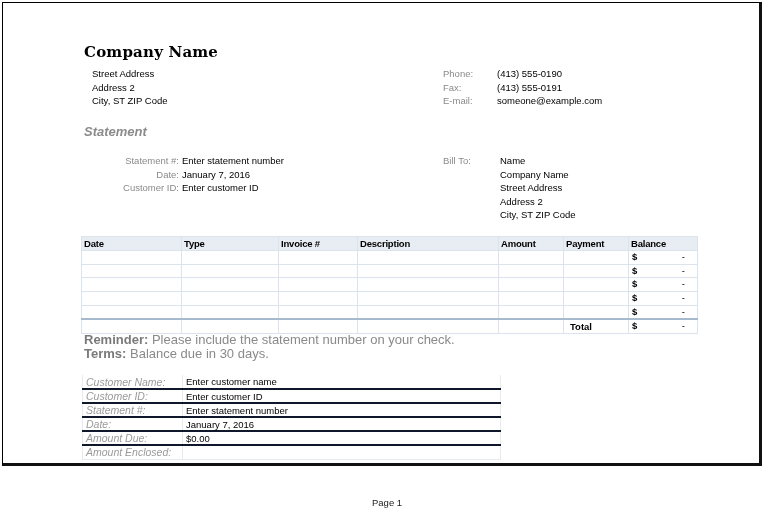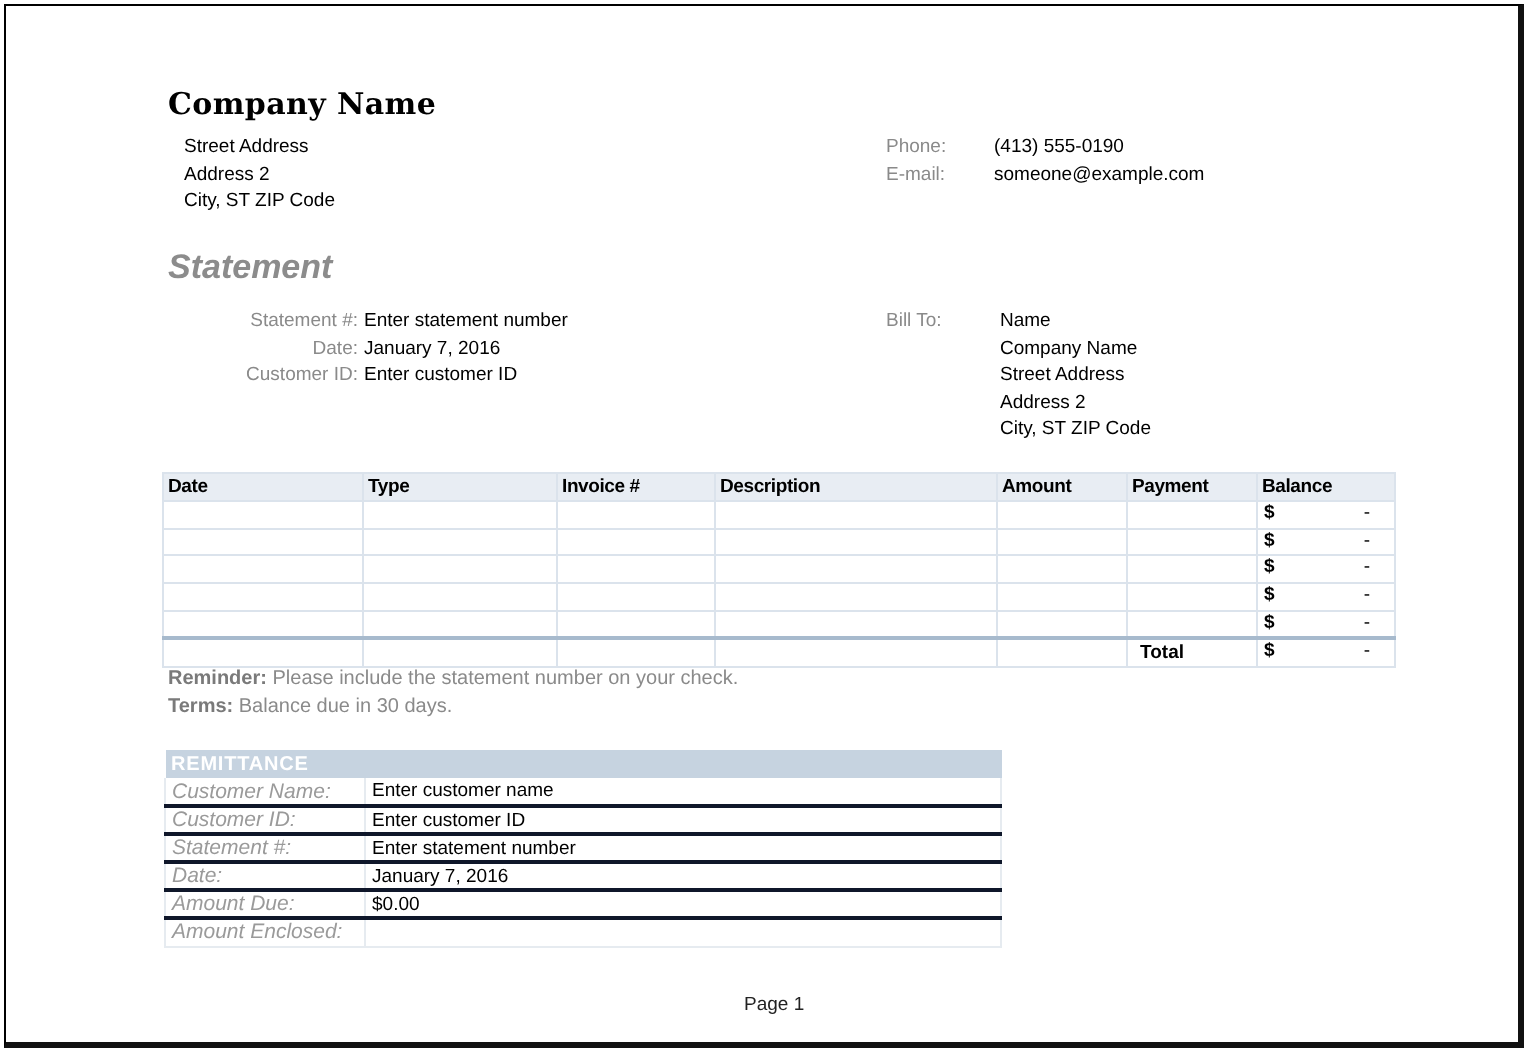--- a/index.html
+++ b/index.html
@@ -1,33 +1,33 @@
 <!DOCTYPE html>
 <html><head>
   <meta charset="utf-8">
   <style>
     * { box-sizing: border-box; margin: 0; padding: 0; }
     html, body { width: 768px; height: 529px; background: #ffffff; overflow: hidden; }
     body { font-family: "Liberation Sans", sans-serif; font-size: 9.5px; color: #000; position: relative; }
     .page {
-      position: absolute; left: 2px; top: 2px; width: 760px; height: 522px;
+      position: absolute; left: 2px; top: 2px; width: 760px; height: 464px;
       border-left: 1px solid #000; border-top: 1px solid #000;
       border-right: 3px solid #111; border-bottom: 3px solid #111;
       background: #fff;
     }
     .abs { position: absolute; white-space: nowrap; }
     .company-name {
       left: 81px; top: 40px; font-family: "DejaVu Serif", serif; font-weight: bold; font-size: 15px; letter-spacing: 0.2px;
     }
     .addr-line { left: 89px; font-size: 9.5px; line-height: 13.5px; }
     .contact { left: 440px; width: 200px; }
     .contact-row { height: 13.5px; line-height: 13.5px; display: flex; }
     .contact-label { width: 54px; color: #8a8a8a; padding-right: 3px; }
     .statement-title {
-      left: 81px; top: 121px; font-size: 17px; font-weight: bold; font-style: italic; color: #8c8c8c;
+      left: 81px; top: 121px; font-size: 13px; font-weight: bold; font-style: italic; color: #8c8c8c;
     }
     .info-block { left: 100px; top: 151px; }
     .info-row { display: flex; height: 13.5px; line-height: 13.5px; }
     .info-label { width: 79px; text-align: right; color: #8a8a8a; padding-right: 3px; }
     .billto { left: 440px; top: 151px; }
     .billto-row { display: flex; height: 13.5px; line-height: 13.5px; }
     .billto-label { width: 57px; text-align: left; color: #8a8a8a; padding-right: 2px; }
 
     table.stmt {
       position: absolute; left: 78px; top: 233px; border-collapse: collapse; table-layout: fixed;
@@ -37,21 +37,21 @@
       border: 1px solid #dbe3ec; height: 13.8px; font-size: 9.5px; padding: 0 2px; text-align: left;
     }
     table.stmt th { background: #e8edf3; font-weight: bold; font-size: 9.5px; letter-spacing: -0.2px; }
     table.stmt tr.last-data td { border-bottom: 2px solid #a7bacd; }
     table.stmt td.bal { position: relative; font-weight: bold; }
     table.stmt td.bal .cur { position: absolute; left: 3px; top: 0; }
     table.stmt td.bal .val { position: absolute; right: 12px; top: 0; font-weight: normal; }
     table.stmt tr.total-row td { font-weight: bold; }
     table.stmt tr.total-row td.total-label { padding-left: 6px; }
 
-    .reminder { left: 81px; top: 330px; color: #8a8a8a; font-size: 10px; line-height: 14px; }
+    .reminder { left: 81px; top: 330px; color: #8a8a8a; font-size: 13px; line-height: 14px; }
     .reminder b { color: #7a7a7a; }
 
     table.remit {
       position: absolute; left: 79px; top: 372px; border-collapse: collapse; width: 418px; table-layout: fixed;
     }
     table.remit td {
       height: 14px; border-bottom: 2px solid #0f172a; border-left: 1px solid #e6ebf0; border-right: 1px solid #e6ebf0;
       font-size: 9.5px; padding: 0 3px; white-space: nowrap; overflow: visible;
     }
     table.remit tr.header td {
@@ -69,20 +69,24 @@
 
   <div class="abs company-name">Company Name</div>
   <div class="abs addr-line" style="top:64px">Street Address</div>
   <div class="abs addr-line" style="top:77.5px">Address 2</div>
   <div class="abs addr-line" style="top:91px">City, ST  ZIP Code</div>
 
   <div class="abs contact" style="top:64px">
     <div class="contact-row">
       <span class="contact-label">Phone:</span>
       <span>(413) 555-0190</span>
+    </div>
+    <div class="contact-row">
+      <span class="contact-label">Fax:</span>
+      <span>(413) 555-0191</span>
     </div>
     <div class="contact-row">
       <span class="contact-label">E-mail:</span>
       <span>someone@example.com</span>
     </div>
   </div>
 
   <div class="abs statement-title">Statement</div>
 
   <div class="abs info-block">
@@ -230,23 +234,20 @@
       <span>Balance due in 30 days.</span>
     </div>
   </div>
 
   <table class="remit">
     <colgroup>
         <col style="width:100px">
         <col style="width:318px">
       </colgroup>
     <tbody>
-        <tr class="header">
-      <td colspan="2">REMITTANCE</td>
-    </tr>
     <tr>
       <td class="rlabel">Customer Name:</td>
       <td>Enter customer name</td>
     </tr>
     <tr>
       <td class="rlabel">Customer ID:</td>
       <td>Enter customer ID</td>
     </tr>
     <tr>
       <td class="rlabel">Statement #:</td>

